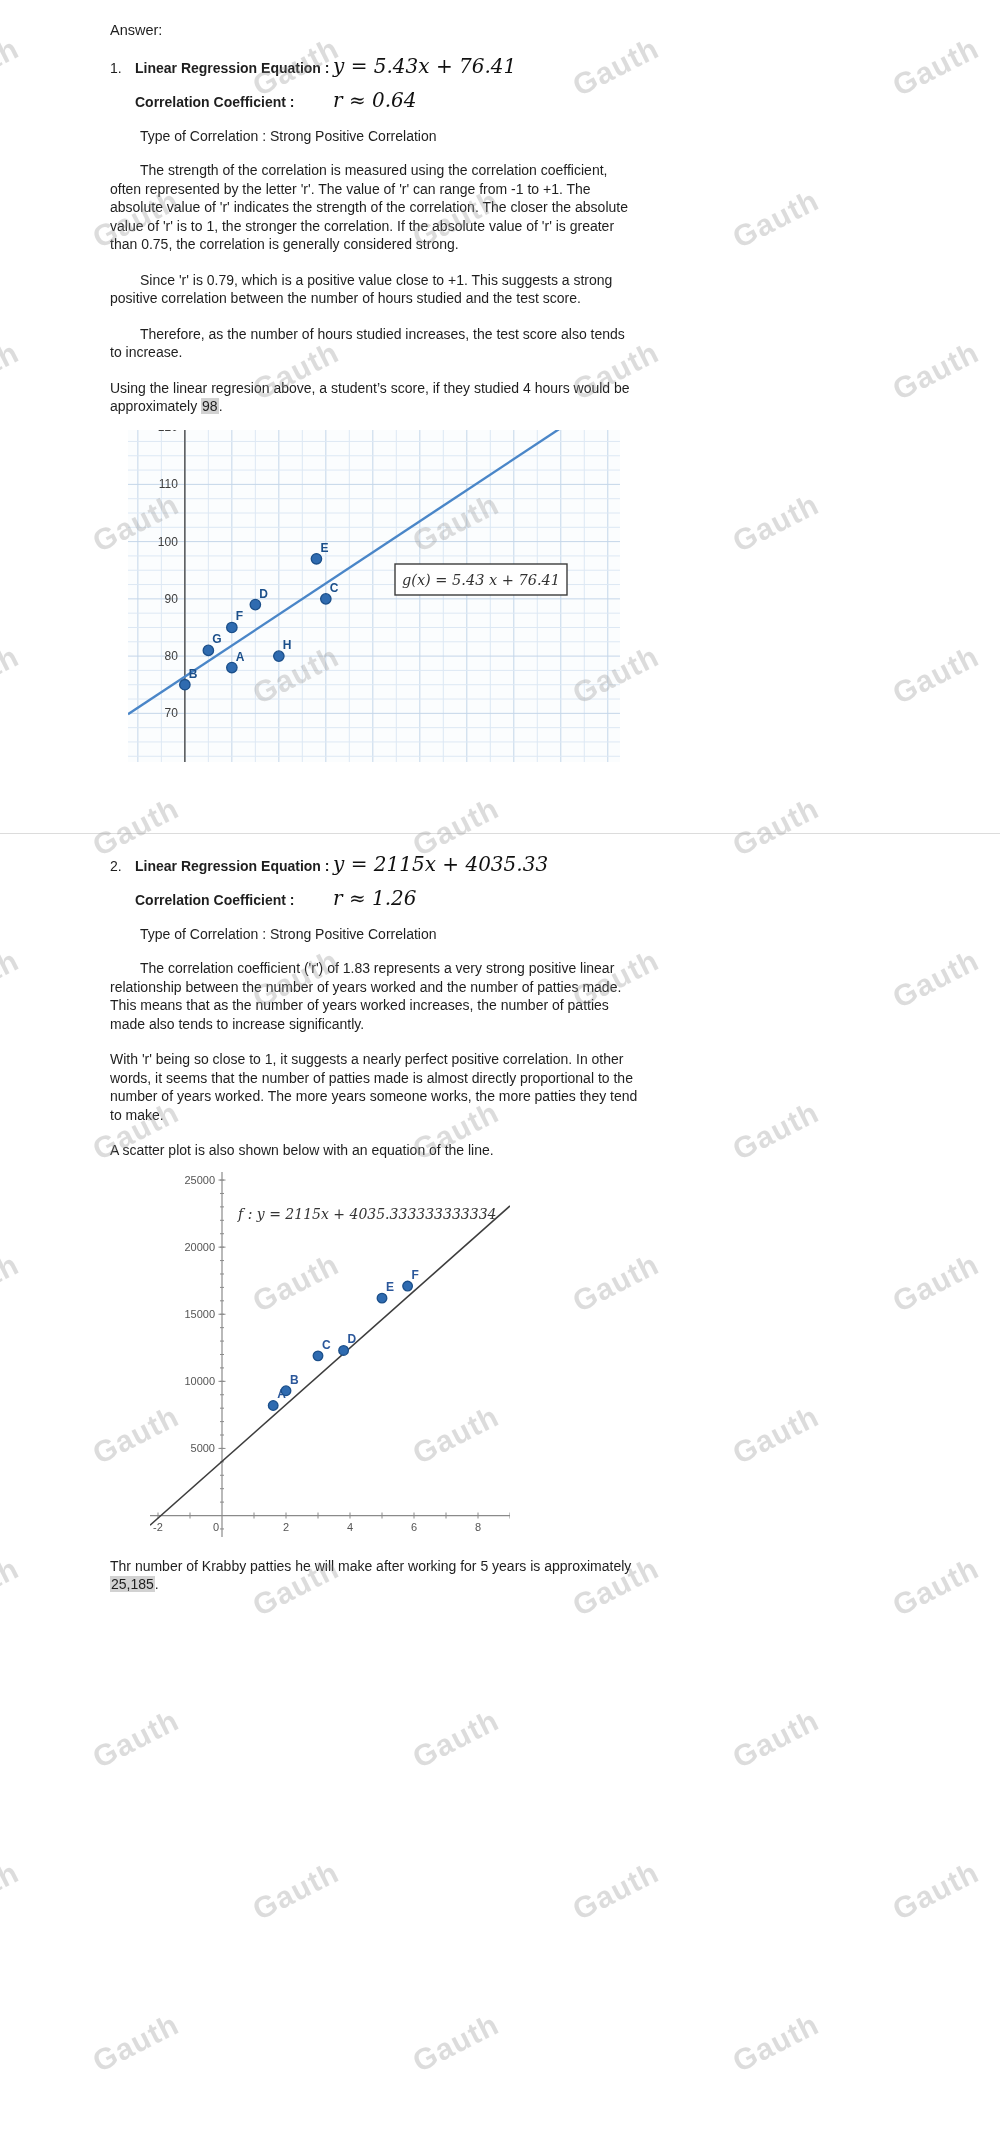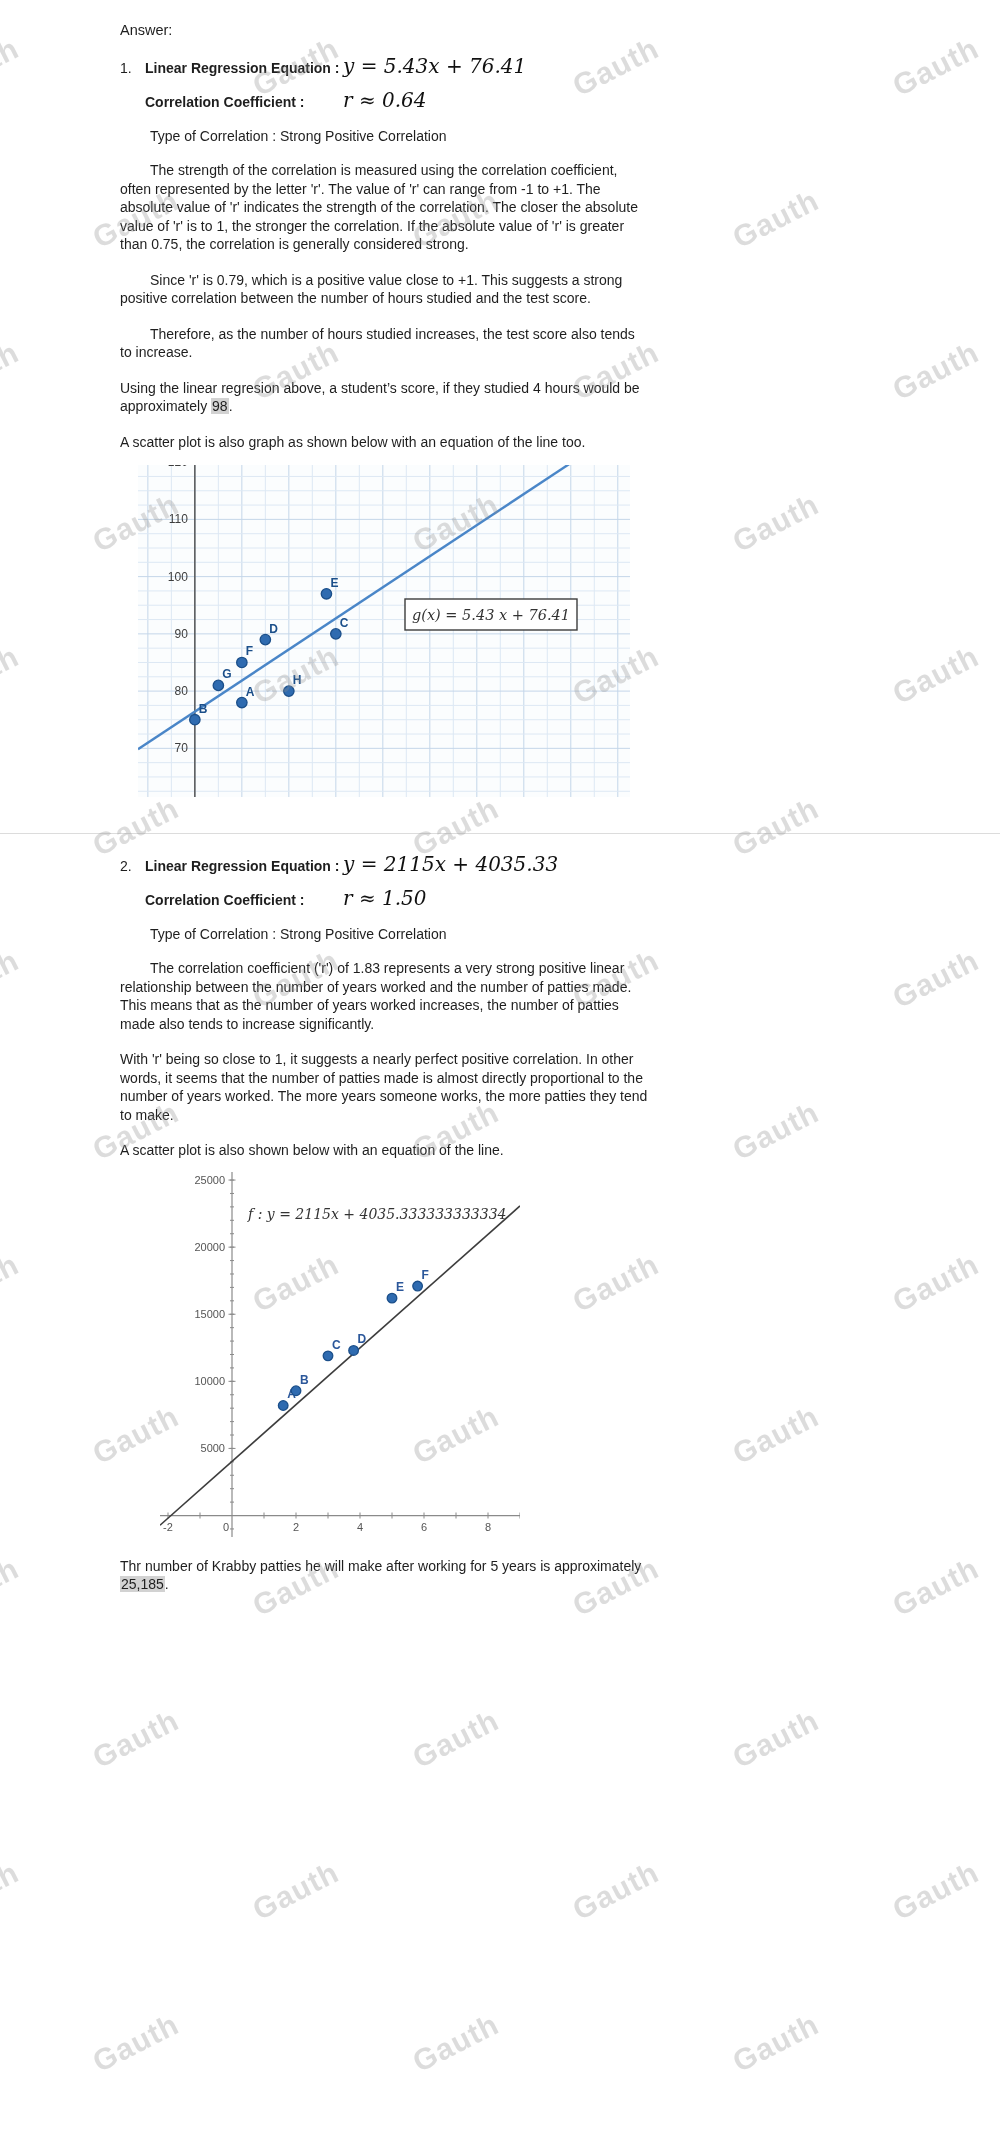--- a/index.html
+++ b/index.html
@@ -1,19 +1,19 @@
 <!DOCTYPE html>
 <html><head>
 <meta charset="utf-8">
 <style>
   *{margin:0;padding:0;box-sizing:border-box}
   html,body{background:#fff}
   body{width:1000px;height:2133px;position:relative;overflow:hidden;
        font-family:"Liberation Sans",sans-serif;color:#1e1e1e}
-  .sec{position:absolute;left:120px;width:528px}
+  .sec{position:absolute;left:110px;width:528px}
   .sec1{top:22px}
   .sec2{top:852px}
   .answer{font-size:14.5px}
   .eq-row{display:flex;align-items:baseline;margin-top:16px}
   .eq-row .num{width:25px;font-size:14px}
   .eq-row .lbl{width:198px;font-weight:700;font-size:14px}
   .eq-row.row2{margin-left:25px;margin-top:10px}
   .eq-row.row2 .lbl{width:198px}
   .math{font-family:"DejaVu Serif",serif;font-style:italic;font-size:20px;color:#111}
   .toc{margin-left:30px;margin-top:16px;font-size:14px}
@@ -46,21 +46,20 @@
     <span class="math">r ≈ 0.64</span>
   </div>
   <div class="toc">
     <b>Type of Correlation</b><span> : Strong Positive Correlation</span>
   </div>
 
   <p class="para ind">The strength of the correlation is measured using the correlation coefficient, often represented by the letter 'r'. The value of 'r' can range from -1 to +1. The absolute value of 'r' indicates the strength of the correlation. The closer the absolute value of 'r' is to 1, the stronger the correlation. If the absolute value of 'r' is greater than 0.75, the correlation is generally considered strong.</p>
   <p class="para ind">Since 'r' is 0.79, which is a positive value close to +1. This suggests a strong positive correlation between the number of hours studied and the test score.</p>
   <p class="para ind">Therefore, as the number of hours studied increases, the test score also tends to increase.</p>
   <p class="para"><span>Using the linear regresion above, a student’s score, if they studied 4 hours would be approximately </span><span class="hl">98</span><span>.</span></p>
-  <p class="para">A scatter plot is also graph as shown below with an equation of the line too.</p>
 
   <svg id="chart1" class="chart1" width="492" height="332">
       <rect x="0" y="0" width="492" height="332" fill="#fbfdfe"></rect>
       <g>
         <line x1="9.868194842406876" y1="0" x2="9.868194842406876" y2="332" stroke="#c4d6e9" stroke-width="1"></line>
         <line x1="33.36389684813754" y1="0" x2="33.36389684813754" y2="332" stroke="#dde8f4" stroke-width="1"></line>
         <line x1="56.8595988538682" y1="0" x2="56.8595988538682" y2="332" stroke="#c4d6e9" stroke-width="1"></line>
         <line x1="80.35530085959886" y1="0" x2="80.35530085959886" y2="332" stroke="#dde8f4" stroke-width="1"></line>
         <line x1="103.85100286532952" y1="0" x2="103.85100286532952" y2="332" stroke="#c4d6e9" stroke-width="1"></line>
         <line x1="127.34670487106018" y1="0" x2="127.34670487106018" y2="332" stroke="#dde8f4" stroke-width="1"></line>
@@ -145,21 +144,21 @@
 <div class="divider"></div>
 
 <div class="sec sec2">
   <div class="eq-row" style="margin-top:0">
     <span class="num">2.</span>
     <span class="lbl">Linear Regression Equation :</span>
     <span class="math">y = 2115x + 4035.33</span>
   </div>
   <div class="eq-row row2">
     <span class="lbl">Correlation Coefficient :</span>
-    <span class="math">r ≈ 1.50</span>
+    <span class="math">r ≈ 1.26</span>
   </div>
   <div class="toc">
     <b>Type of Correlation</b><span> : Strong Positive Correlation</span>
   </div>
 
   <p class="para ind">The correlation coefficient ('r') of 1.83 represents a very strong positive linear relationship between the number of years worked and the number of patties made. This means that as the number of years worked increases, the number of patties made also tends to increase significantly.</p>
   <p class="para">With 'r' being so close to 1, it suggests a nearly perfect positive correlation. In other words, it seems that the number of patties made is almost directly proportional to the number of years worked. The more years someone works, the more patties they tend to make.</p>
   <p class="para">A scatter plot is also shown below with an equation of the line.</p>
 
   <svg id="chart2" class="chart2" width="360" height="365">

